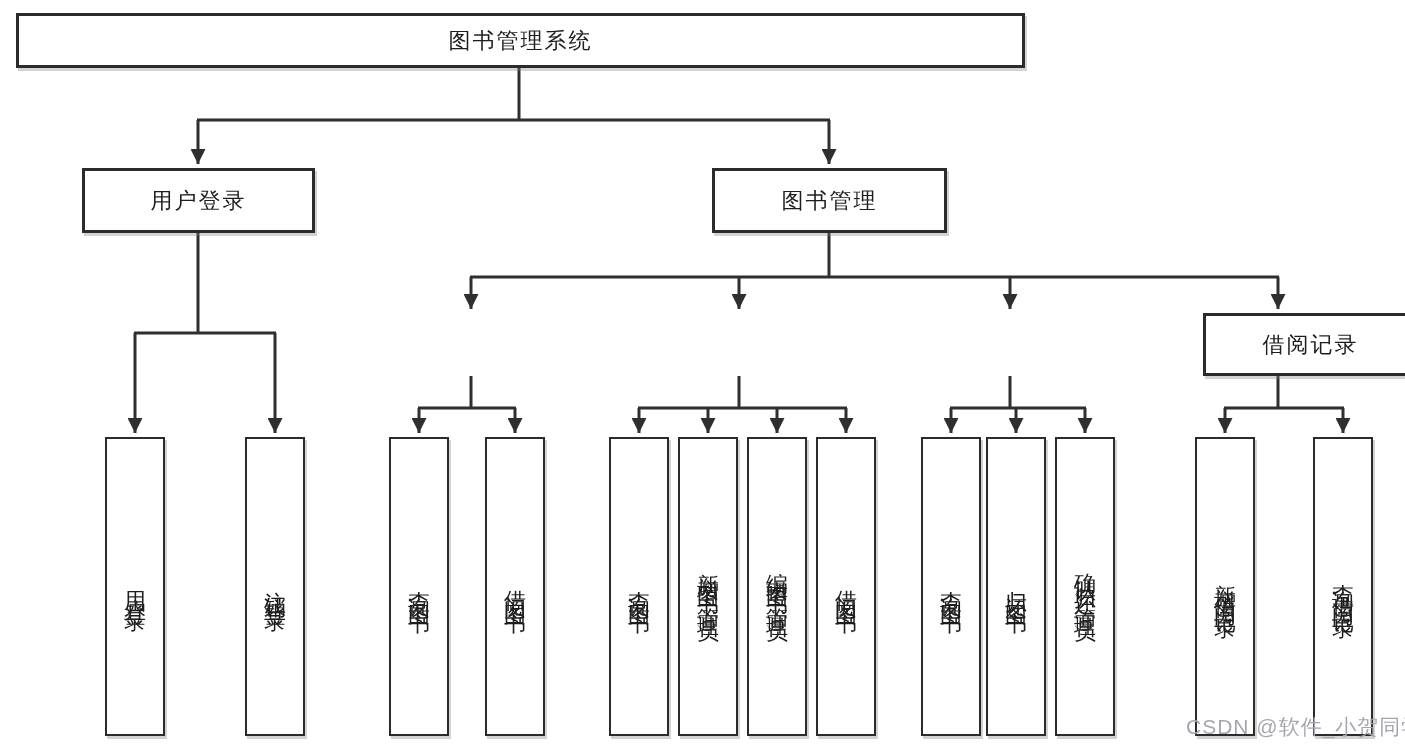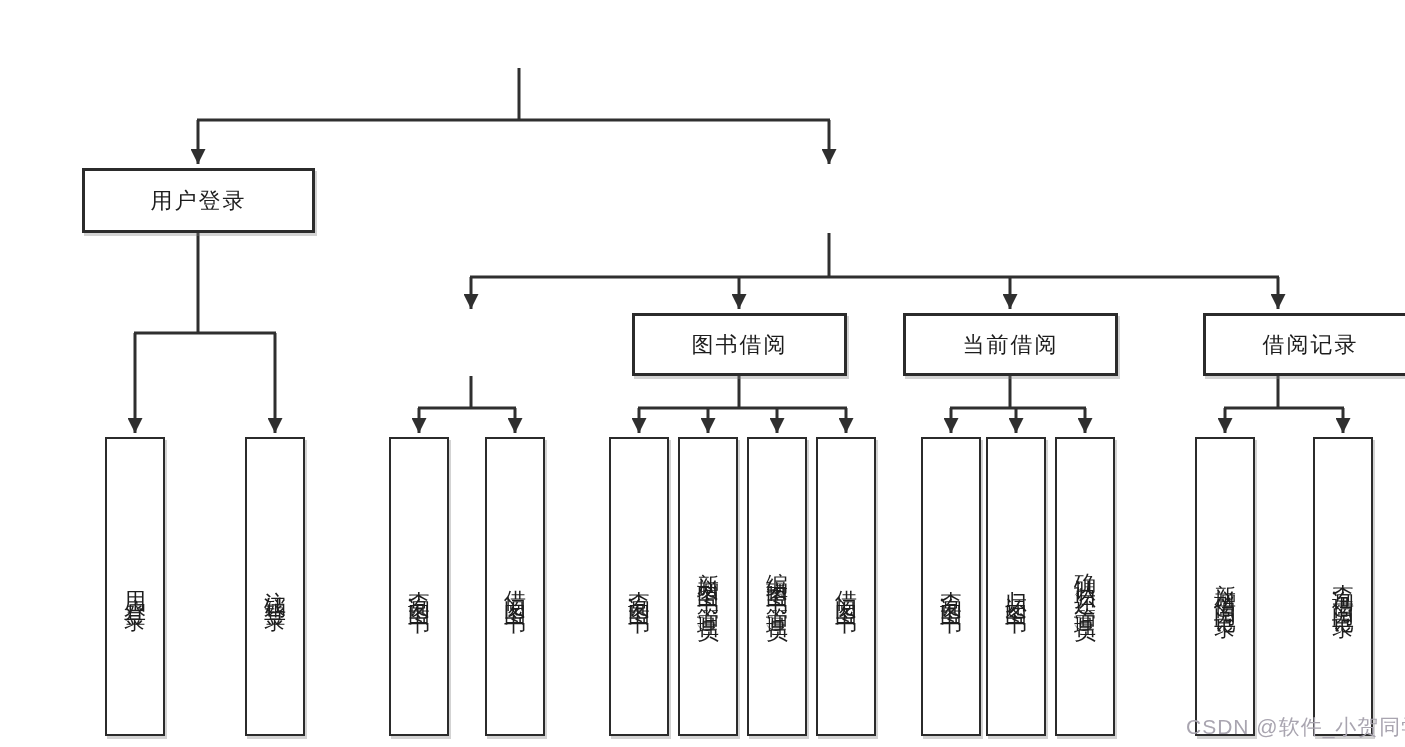--- a/index.html
+++ b/index.html
@@ -90,25 +90,25 @@
     <line class="arr" x1="951" y1="408" x2="951" y2="433"></line>
     <line class="arr" x1="1016" y1="408" x2="1016" y2="433"></line>
     <line class="arr" x1="1085" y1="408" x2="1085" y2="433"></line>
 
     <line x1="1278" y1="376" x2="1278" y2="408"></line>
     <line x1="1224" y1="408" x2="1344" y2="408"></line>
     <line class="arr" x1="1225" y1="408" x2="1225" y2="433"></line>
     <line class="arr" x1="1343" y1="408" x2="1343" y2="433"></line>
   </svg>
 
+  <div class="box" style="left:16px;top:13px;width:1009px;height:55px">图书管理系统</div>
 
   <div class="box" style="left:82px;top:168px;width:233px;height:65px">用户登录</div>
+  <div class="box" style="left:712px;top:168px;width:235px;height:65px">图书管理</div>
 
-  <div class="box" style="left:632px;top:313px;width:215px;height:63px">图书借阅</div>
-  <div class="box" style="left:903px;top:313px;width:215px;height:63px">当前借阅</div>
   <div class="box" style="left:1203px;top:313px;width:215px;height:63px">借阅记录</div>
 
   <div class="box leaf" style="left:105px;top:437px;width:60px;height:299px">用户登录</div>
   <div class="box leaf" style="left:245px;top:437px;width:60px;height:299px">注销登录</div>
 
   <div class="box leaf" style="left:389px;top:437px;width:60px;height:299px">查询图书</div>
   <div class="box leaf" style="left:485px;top:437px;width:60px;height:299px">借阅图书</div>
 
   <div class="box leaf" style="left:609px;top:437px;width:60px;height:299px">查询图书</div>
   <div class="box leaf" style="left:678px;top:437px;width:60px;height:299px">新增图书（管理员）</div>

